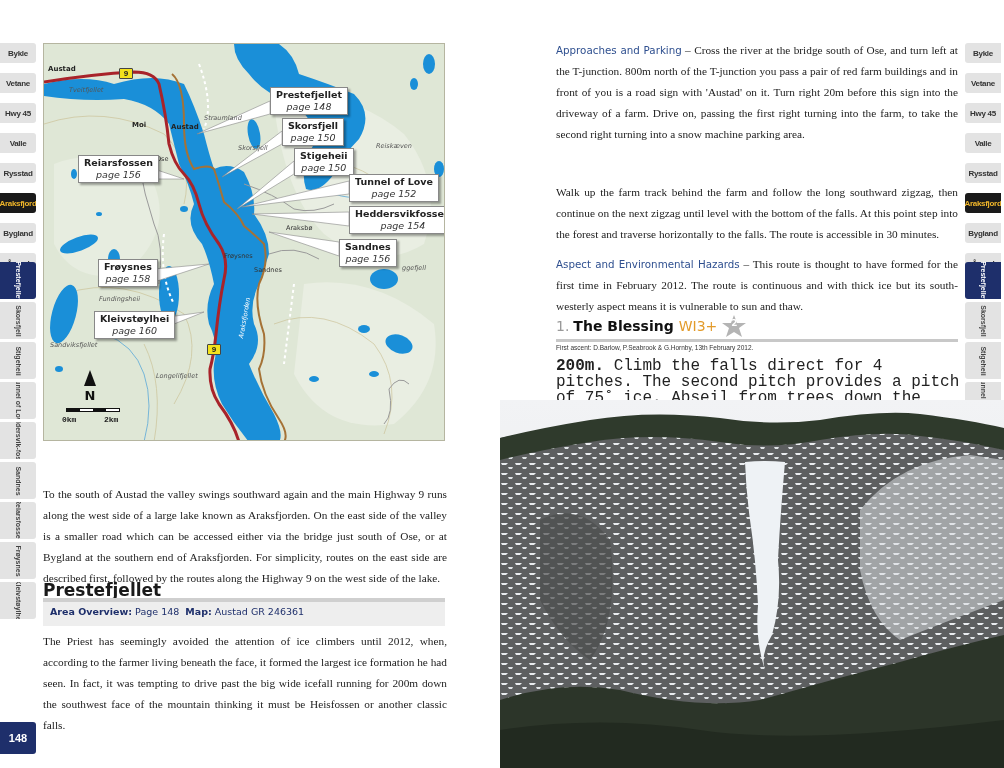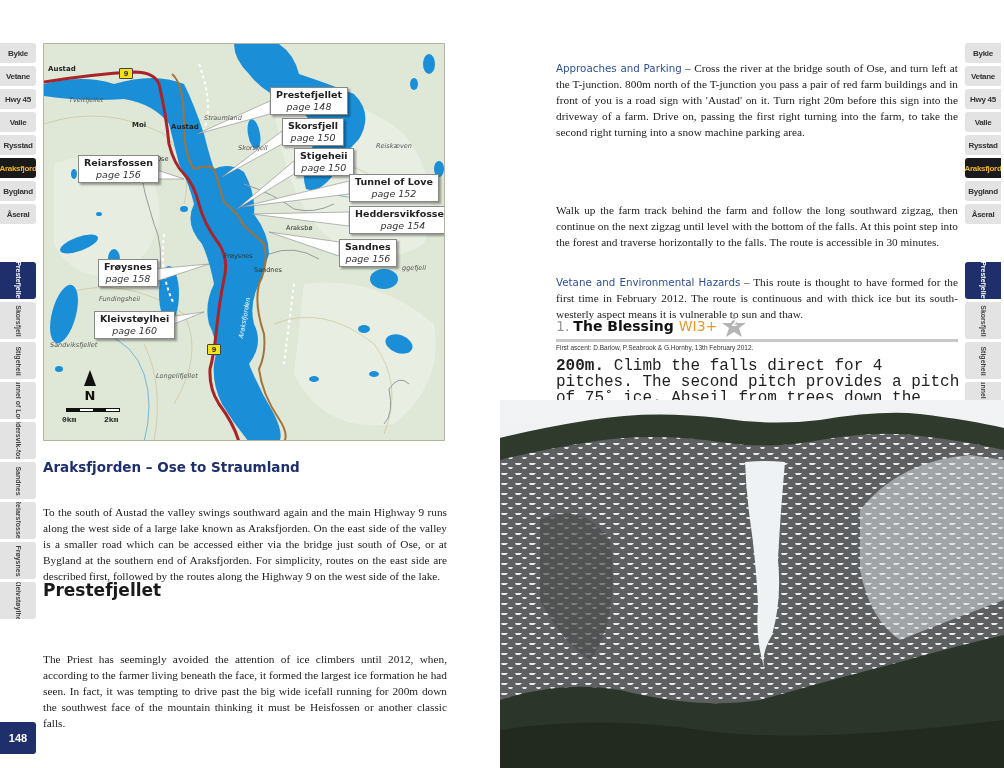--- a/index.html
+++ b/index.html
@@ -18,21 +18,21 @@
   }
   .running-head .rh-area { color: #1e2f6b; }
   .running-head .rh-sep { color: #222; }
   .running-head .rh-title { color: #222; }
   .page-left .running-head { left: 43px; width: 402px; text-align: left; }
   .page-right .running-head { left: 55px; width: 403px; text-align: right; }
 
   
   .tab-col { position: absolute; display: flex; flex-direction: column; }
   .tab {
-    width: 36px; height: 20px; margin-bottom: 3px;
+    width: 36px; height: 20px; margin-bottom: 10px;
     background: #e3e3e3; border-radius: 3px;
     font-family: "Liberation Sans", sans-serif; font-weight: bold;
     font-size: 8px; color: #333; display: flex; align-items: center; justify-content: center;
     white-space: nowrap; overflow: hidden; letter-spacing: -0.3px;
   }
   .tab.active { background: #1a1a1a; color: #f0b62a; }
   .tabs-top-left { left: 0; top: 43px; }
   .tabs-top-left .tab { border-radius: 0 3px 3px 0; }
   .tabs-top-right { left: 465px; top: 43px; }
   .tabs-top-right .tab { border-radius: 3px 0 0 3px; }
@@ -97,22 +97,22 @@
     border: 1px solid #111;
   }
   .scale-lbl { position: absolute; top: 371px; font-family: Liberation Mono, monospace; font-weight: bold; font-size: 8px; color: #222; }
 
   
   .h2 {
     position: absolute; font-family: "DejaVu Sans", sans-serif; font-weight: bold;
     color: #1e2f6b; font-size: 13.5px;
   }
   .body-text {
-    position: absolute; font-family: "Liberation Serif", serif; font-size: 11.3px; line-height: 16px;
-    text-align: justify; color: #222; margin-top: 20px;
+    position: absolute; font-family: "Liberation Serif", serif; font-size: 11.3px; line-height: 21px;
+    text-align: justify; color: #222;
   }
   .crag-title {
     position: absolute; left: 43px; top: 580px; font-family: "DejaVu Sans", sans-serif;
     font-weight: bold; font-size: 17px; color: #1a1a1a;
   }
   .info-bar {
     position: absolute; left: 43px; top: 598px; width: 402px; height: 28px;
     border-top: 4px solid #cfcfcf; background: #eeeeee;
     font-family: "DejaVu Sans", sans-serif; font-size: 9.5px; color: #1e2f6b; padding: 4px 7px;
   }
@@ -260,21 +260,21 @@
         <polygon points="295,198 295,212 225,188"></polygon>
         <polygon points="110,125 110,135 140,135"></polygon>
         <polygon points="110,225 110,238 165,220"></polygon>
         <polygon points="110,275 110,288 160,268"></polygon>
       </g>
 
       <polygon points="46,326 40,342 52,342" fill="#111"></polygon>
     </svg>
 
     <span class="map-label town" style="left:4px; top:21px;">Austad</span>
-    <span class="map-label italic" style="left:25px; top:52px;">Tveitfjellet</span>
+    <span class="map-label italic" style="left:25px; top:42px;">Tveitfjellet</span>
     <span class="map-label town" style="left:88px; top:77px;">Moi</span>
     <span class="map-label town" style="left:127px; top:79px;">Austad</span>
     <span class="map-label italic" style="left:160px; top:70px;">Straumland</span>
     <span class="map-label" style="left:112px; top:111px;">Ose</span>
     <span class="map-label italic" style="left:194px; top:100px;">Skorsfjell</span>
     <span class="map-label italic" style="left:332px; top:98px;">Reiskæven</span>
     <span class="map-label" style="left:242px; top:180px;">Araksbø</span>
     <span class="map-label" style="left:180px; top:208px;">Frøysnes</span>
     <span class="map-label" style="left:210px; top:222px;">Sandnes</span>
     <span class="map-label italic" style="left:55px; top:251px;">Fundingsheii</span>
@@ -324,24 +324,29 @@
     </div>
 
     <div class="north">
       <span class="n-letter" style="margin-top:18px;">N</span>
     </div>
     <div class="scale"></div>
     <span class="scale-lbl" style="left:18px;">0km</span>
     <span class="scale-lbl" style="left:60px;">2km</span>
   </div>
 
-  <div class="h2" style="left:43px; top:459px;">Araksfjorden – Ose to Straumland</div>
   <p class="body-text" style="left:43px; top:484px; width:404px;">To the south of Austad the valley swings southward again and the main Highway 9 runs along the west side of a large lake known as Araksfjorden. On the east side of the valley is a smaller road which can be accessed either via the bridge just south of Ose, or at Bygland at the southern end of Araksfjorden. For simplicity, routes on the east side are described first, followed by the routes along the Highway 9 on the west side of the lake.</p>
 
   <div class="crag-title">Prestefjellet</div>
+  <div class="info-bar">
+    <b>Area Overview:</b>
+    <span>Page 148</span>
+    &nbsp;<b>Map:</b>
+    <span>Austad GR 246361</span>
+  </div>
   <p class="body-text" style="left:43px; top:631px; width:404px;">The Priest has seemingly avoided the attention of ice climbers until 2012, when, according to the farmer living beneath the face, it formed the largest ice formation he had seen. In fact, it was tempting to drive past the big wide icefall running for 200m down the southwest face of the mountain thinking it must be Heisfossen or another classic falls.</p>
 
   <div class="page-number">148</div>
 </div>
 
 <div class="page page-right">
 
   <div class="tab-col tabs-top-right">
     <div class="tab">Bykle</div>
     <div class="tab">Vetane</div>
@@ -366,21 +371,21 @@
     <div class="vtab">
         <span>Tunnel of Love</span>
       </div>
   </div>
 
   <p class="body-text" style="left:56px; top:40px; width:402px;">
     <span class="para-head">Approaches and Parking</span><span> – </span><span>Cross the river at the bridge south of Ose, and turn left at the T-junction. 800m north of the T-junction you pass a pair of red farm buildings and in front of you is a road sign with 'Austad' on it.  Turn right 20m before this sign into the driveway of a farm. Drive on, passing the first right turning into the farm, to take the second right turning into a snow machine parking area.</span>
   </p>
   <p class="body-text" style="left:56px; top:182px; width:402px;">Walk up the farm track behind the farm and follow the long southward zigzag, then continue on the next zigzag until level with the bottom of the falls. At this point step into the forest and traverse horizontally to the falls. The route is accessible in 30 minutes.</p>
   <p class="body-text" style="left:56px; top:254px; width:402px;">
-    <span class="para-head">Vetane and Environmental Hazards</span><span> – </span><span>This route is thought to have formed for the first time in February 2012. The route is continuous and with thick ice but its south-westerly aspect means it is vulnerable to sun and thaw.</span>
+    <span class="para-head">Aspect and Environmental Hazards</span><span> – </span><span>This route is thought to have formed for the first time in February 2012. The route is continuous and with thick ice but its south-westerly aspect means it is vulnerable to sun and thaw.</span>
   </p>
 
   <div class="route-title" style="left:56px;">
     <span class="r-num">1.</span>
     <span>The Blessing</span>
     <span class="r-grade">WI3+</span>
     <span class="r-star">
       <svg width="26" height="24" viewBox="0 0 26 24">
           <polygon points="13,1 16,9 25,9 18,14 21,23 13,18 5,23 8,14 1,9 10,9" fill="#b4b4b4"></polygon>
         </svg>

